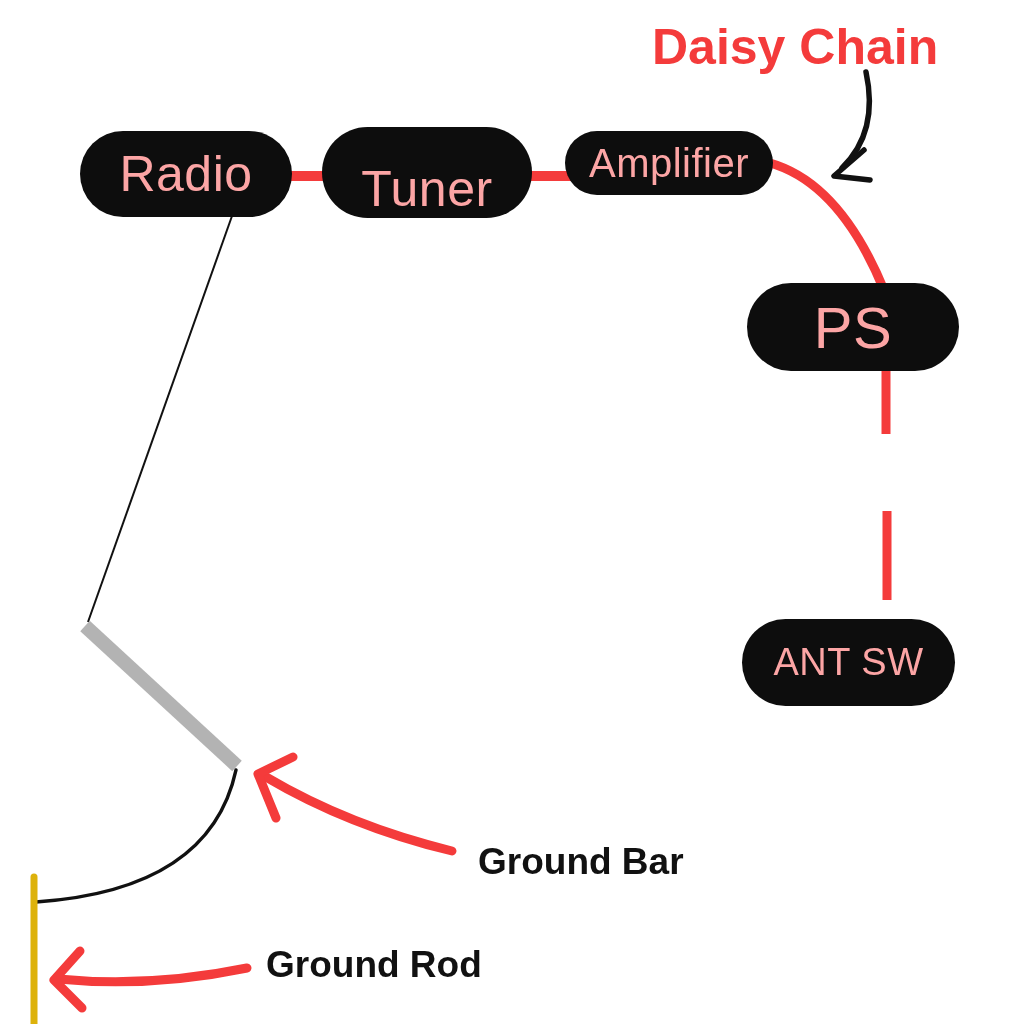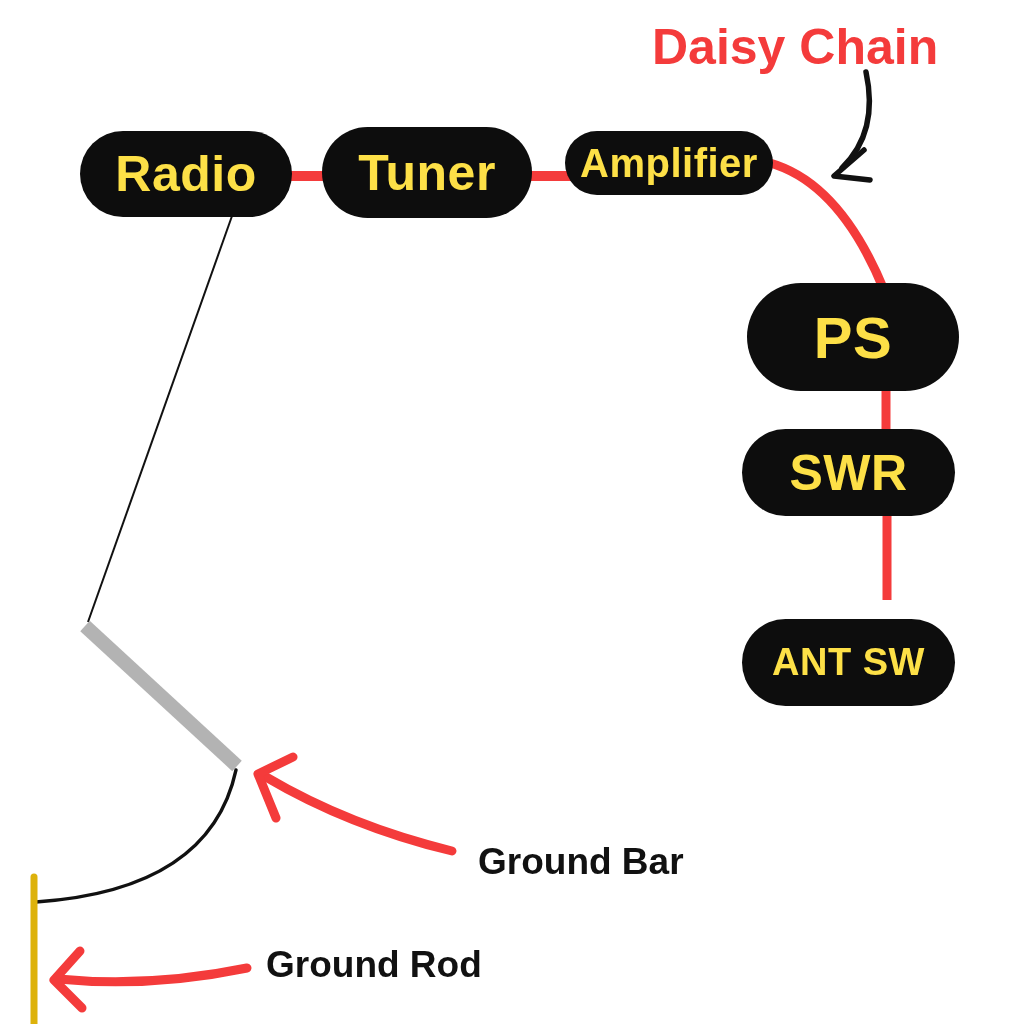--- a/index.html
+++ b/index.html
@@ -22,29 +22,29 @@
     width: 1024px;
     height: 1024px;
   }
   .pill {
     position: absolute;
     background: #0d0d0d;
     border-radius: 60px;
     display: flex;
     align-items: center;
     justify-content: center;
-    color: #fde047;
-    font-weight: 700;
+    color: #fca5a5;
+    font-weight: 400;
     letter-spacing: 0.5px;
     white-space: nowrap;
   }
   .pill-radio     { left: 80px;  top: 131px; width: 212px; height: 86px; font-size: 50px; }
-  .pill-tuner     { left: 322px; top: 127px; width: 210px; height: 91px; font-size: 50px; }
+  .pill-tuner     { left: 322px; top: 127px; width: 210px; height: 91px; font-size: 50px; align-items: flex-end; }
   .pill-amplifier { left: 565px; top: 131px; width: 208px; height: 64px; font-size: 40px; }
-  .pill-ps        { left: 747px; top: 283px; width: 212px; height: 108px; font-size: 58px; }
+  .pill-ps        { left: 747px; top: 283px; width: 212px; height: 88px; font-size: 58px; }
   .pill-swr       { left: 742px; top: 429px; width: 213px; height: 87px; font-size: 50px; }
   .pill-ant-sw    { left: 742px; top: 619px; width: 213px; height: 87px; font-size: 38px; }
   .annotation {
     position: absolute;
     font-weight: 700;
     white-space: nowrap;
     text-align: right;
   }
   .annotation-daisy-chain {
     left: 652px;
@@ -107,23 +107,20 @@
   </div>
   <div class="pill pill-tuner">
     <span>Tuner</span>
   </div>
   <div class="pill pill-amplifier">
     <span>Amplifier</span>
   </div>
   <div class="pill pill-ps">
     <span>PS</span>
   </div>
-  <div class="pill pill-swr">
-    <span>SWR</span>
-  </div>
   <div class="pill pill-ant-sw">
     <span>ANT SW</span>
   </div>
 
   <div class="annotation annotation-daisy-chain">Daisy Chain</div>
   <div class="annotation annotation-ground-rod">Ground Rod</div>
   <div class="annotation annotation-ground-bar">Ground Bar</div>
 
 </div>
 

